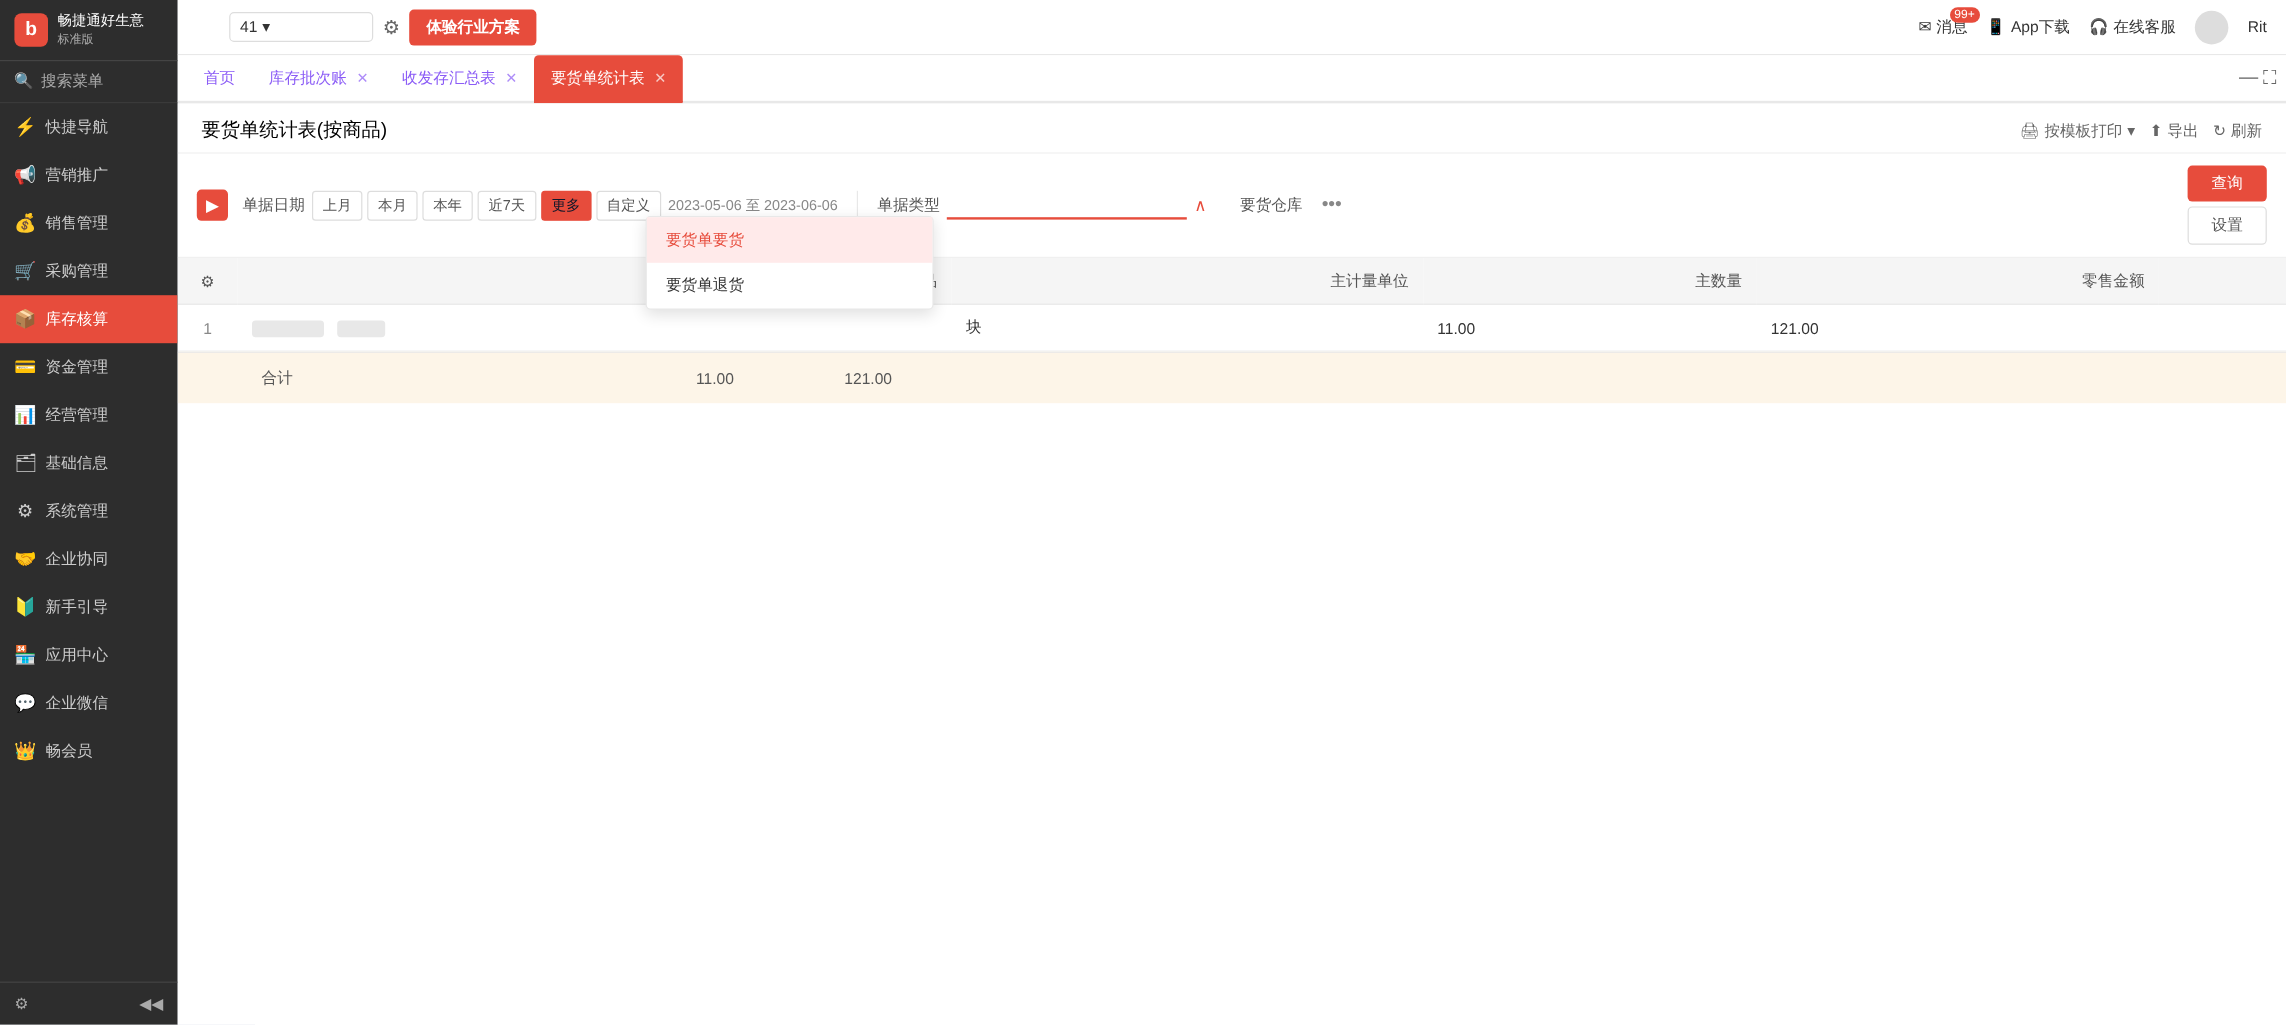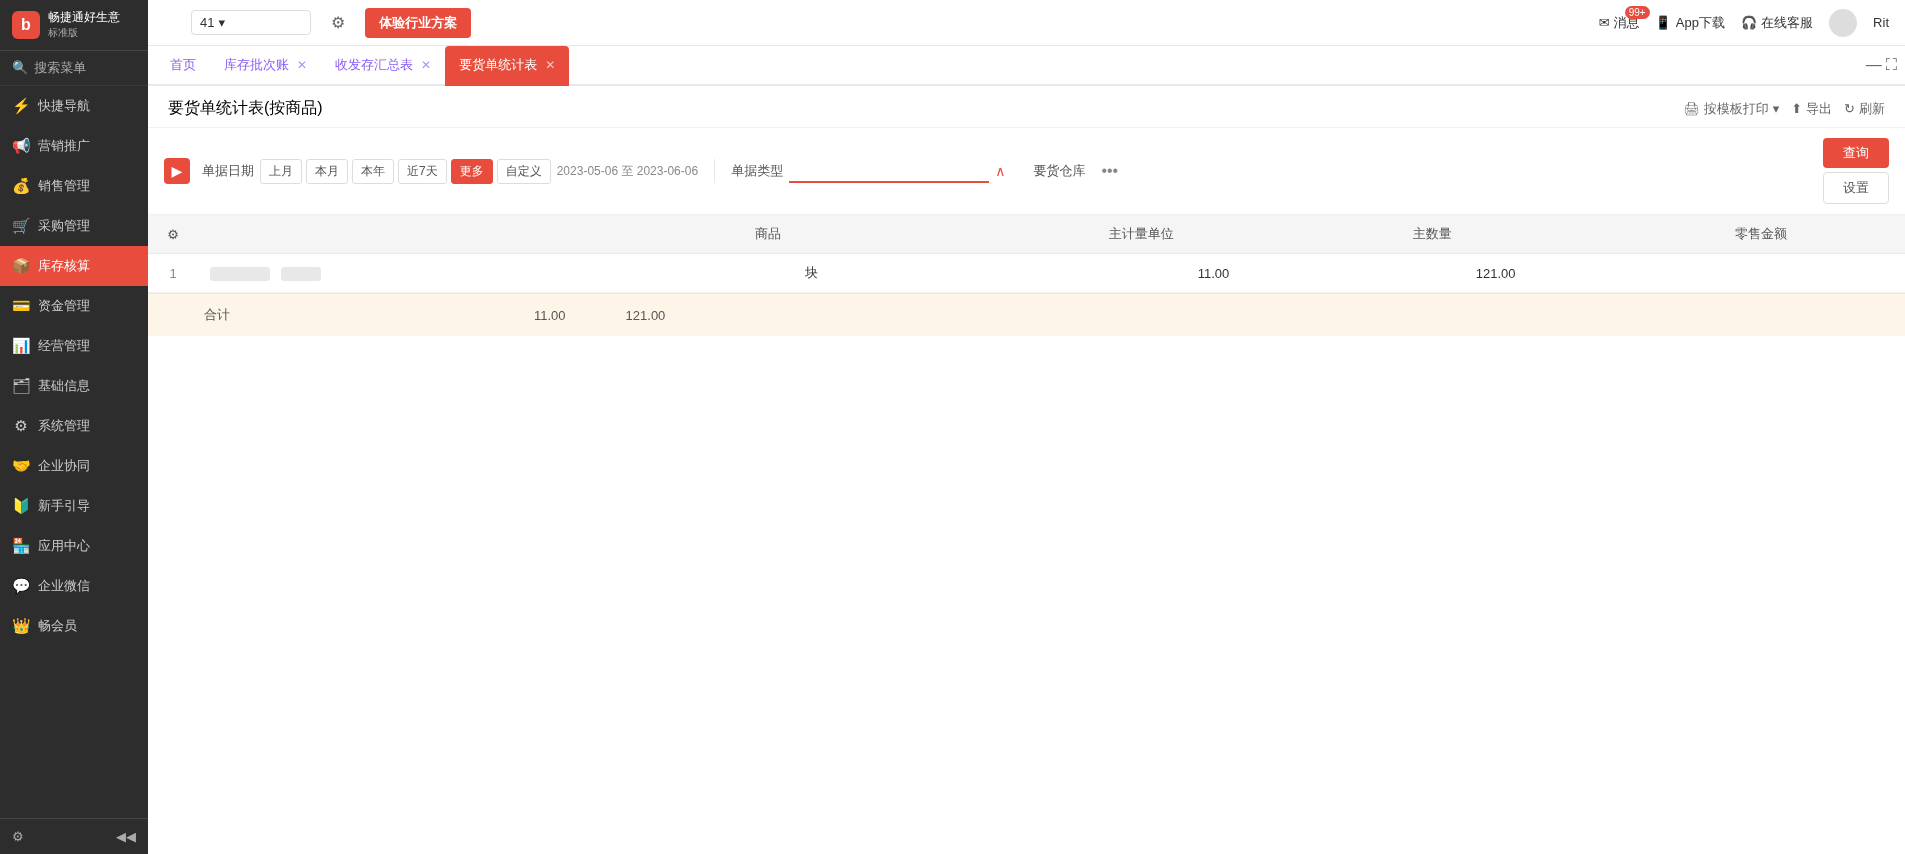--- a/index.html
+++ b/index.html
@@ -83,21 +83,21 @@
     .topbar {
       height: 46px;
       background: #fff;
       display: flex;
       align-items: center;
       padding: 0 16px;
       border-bottom: 1px solid #e8e8e8;
       gap: 12px;
       flex-shrink: 0;
     }
-    .topbar-left { display: flex; align-items: center; gap: 20px; flex: 1; padding-left: 27px; }
+    .topbar-left { display: flex; align-items: center; gap: 8px; flex: 1; padding-left: 27px; }
     .store-selector {
       display: flex;
       align-items: center;
       gap: 4px;
       border: 1px solid #ddd;
       border-radius: 4px;
       padding: 4px 8px;
       font-size: 13px;
       color: #333;
       cursor: pointer;
@@ -244,21 +244,21 @@
       border: 1px solid #ddd;
       border-radius: 3px;
       font-size: 12px;
       cursor: pointer;
       color: #555;
       background: #fff;
       font-family: inherit;
     }
     .date-btn.more {
       background: #e74c3c;
-      color: #ffffff;
+      color: #0f172a;
       border-color: #e74c3c;
     }
     .date-range-text { font-size: 12px; color: #888; }
     .filter-divider { width: 1px; height: 24px; background: #e8e8e8; margin: 0 4px; }
 
     .type-select-wrapper {
       display: flex;
       align-items: center;
       gap: 6px;
       position: relative;
@@ -344,26 +344,26 @@
     table tbody td {
       padding: 10px 12px;
       color: #333;
     }
     table tbody td:first-child { text-align: center; color: #888; }
 
     
     .table-footer {
       display: flex;
       align-items: center;
-      padding: 12px 16px;
+      padding: 12px 30px;
       background: #fdf5e8;
       border-top: 1px solid #e8e8e8;
       font-size: 13px;
       color: #555;
-      gap: 4px;
+      gap: 36px;
       position: sticky;
       bottom: 0;
     }
     .footer-label { font-weight: 500; margin-left: 40px; }
     .footer-qty { margin-left: 200px; }
     .footer-amount { margin-left: 60px; }
 
     
     .placeholder-cell {
       display: inline-block;
@@ -556,20 +556,28 @@
         </div>
 
         <span class="warehouse-label">要货仓库</span>
         <span class="warehouse-dots">•••</span>
 
         <div class="filter-right">
           <button class="query-btn">查询</button>
           <button class="settings-btn">设置</button>
         </div>
 
+        <div class="dropdown-popup">
+          <div class="dropdown-item selected">
+            <span>要货单要货</span>
+          </div>
+          <div class="dropdown-item">
+            <span>要货单退货</span>
+          </div>
+        </div>
       </div>
 
       <div class="table-container">
         <table>
           <thead>
             <tr>
               <th>⚙</th>
               <th>商品</th>
               <th>主计量单位</th>
               <th>主数量</th>

